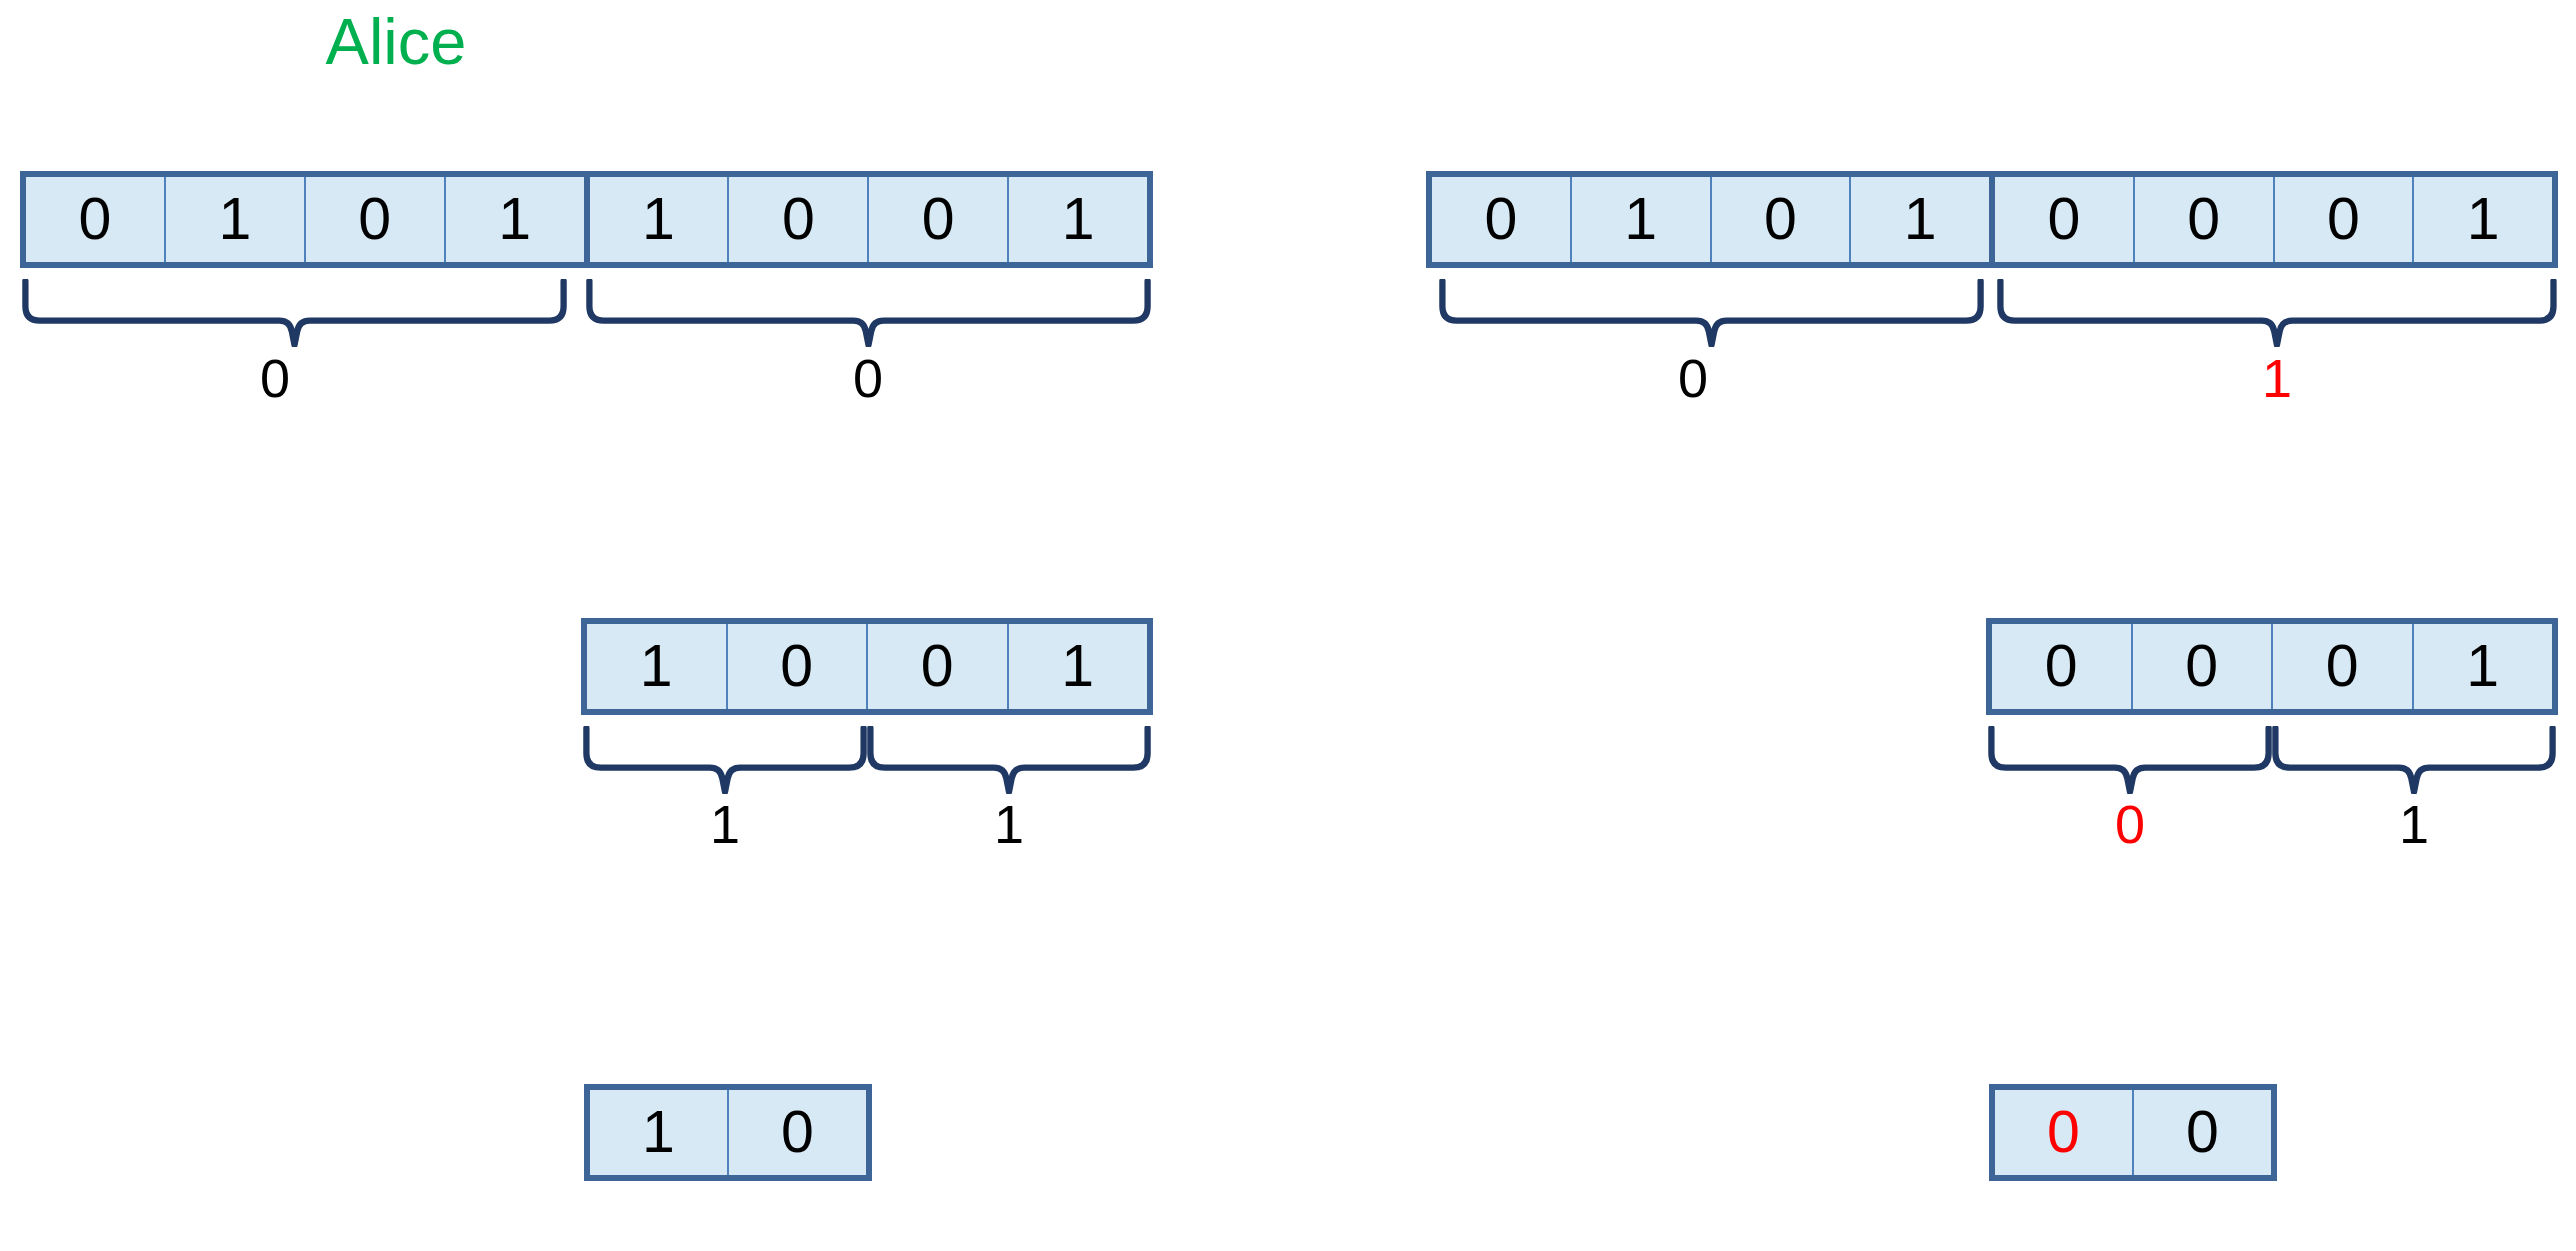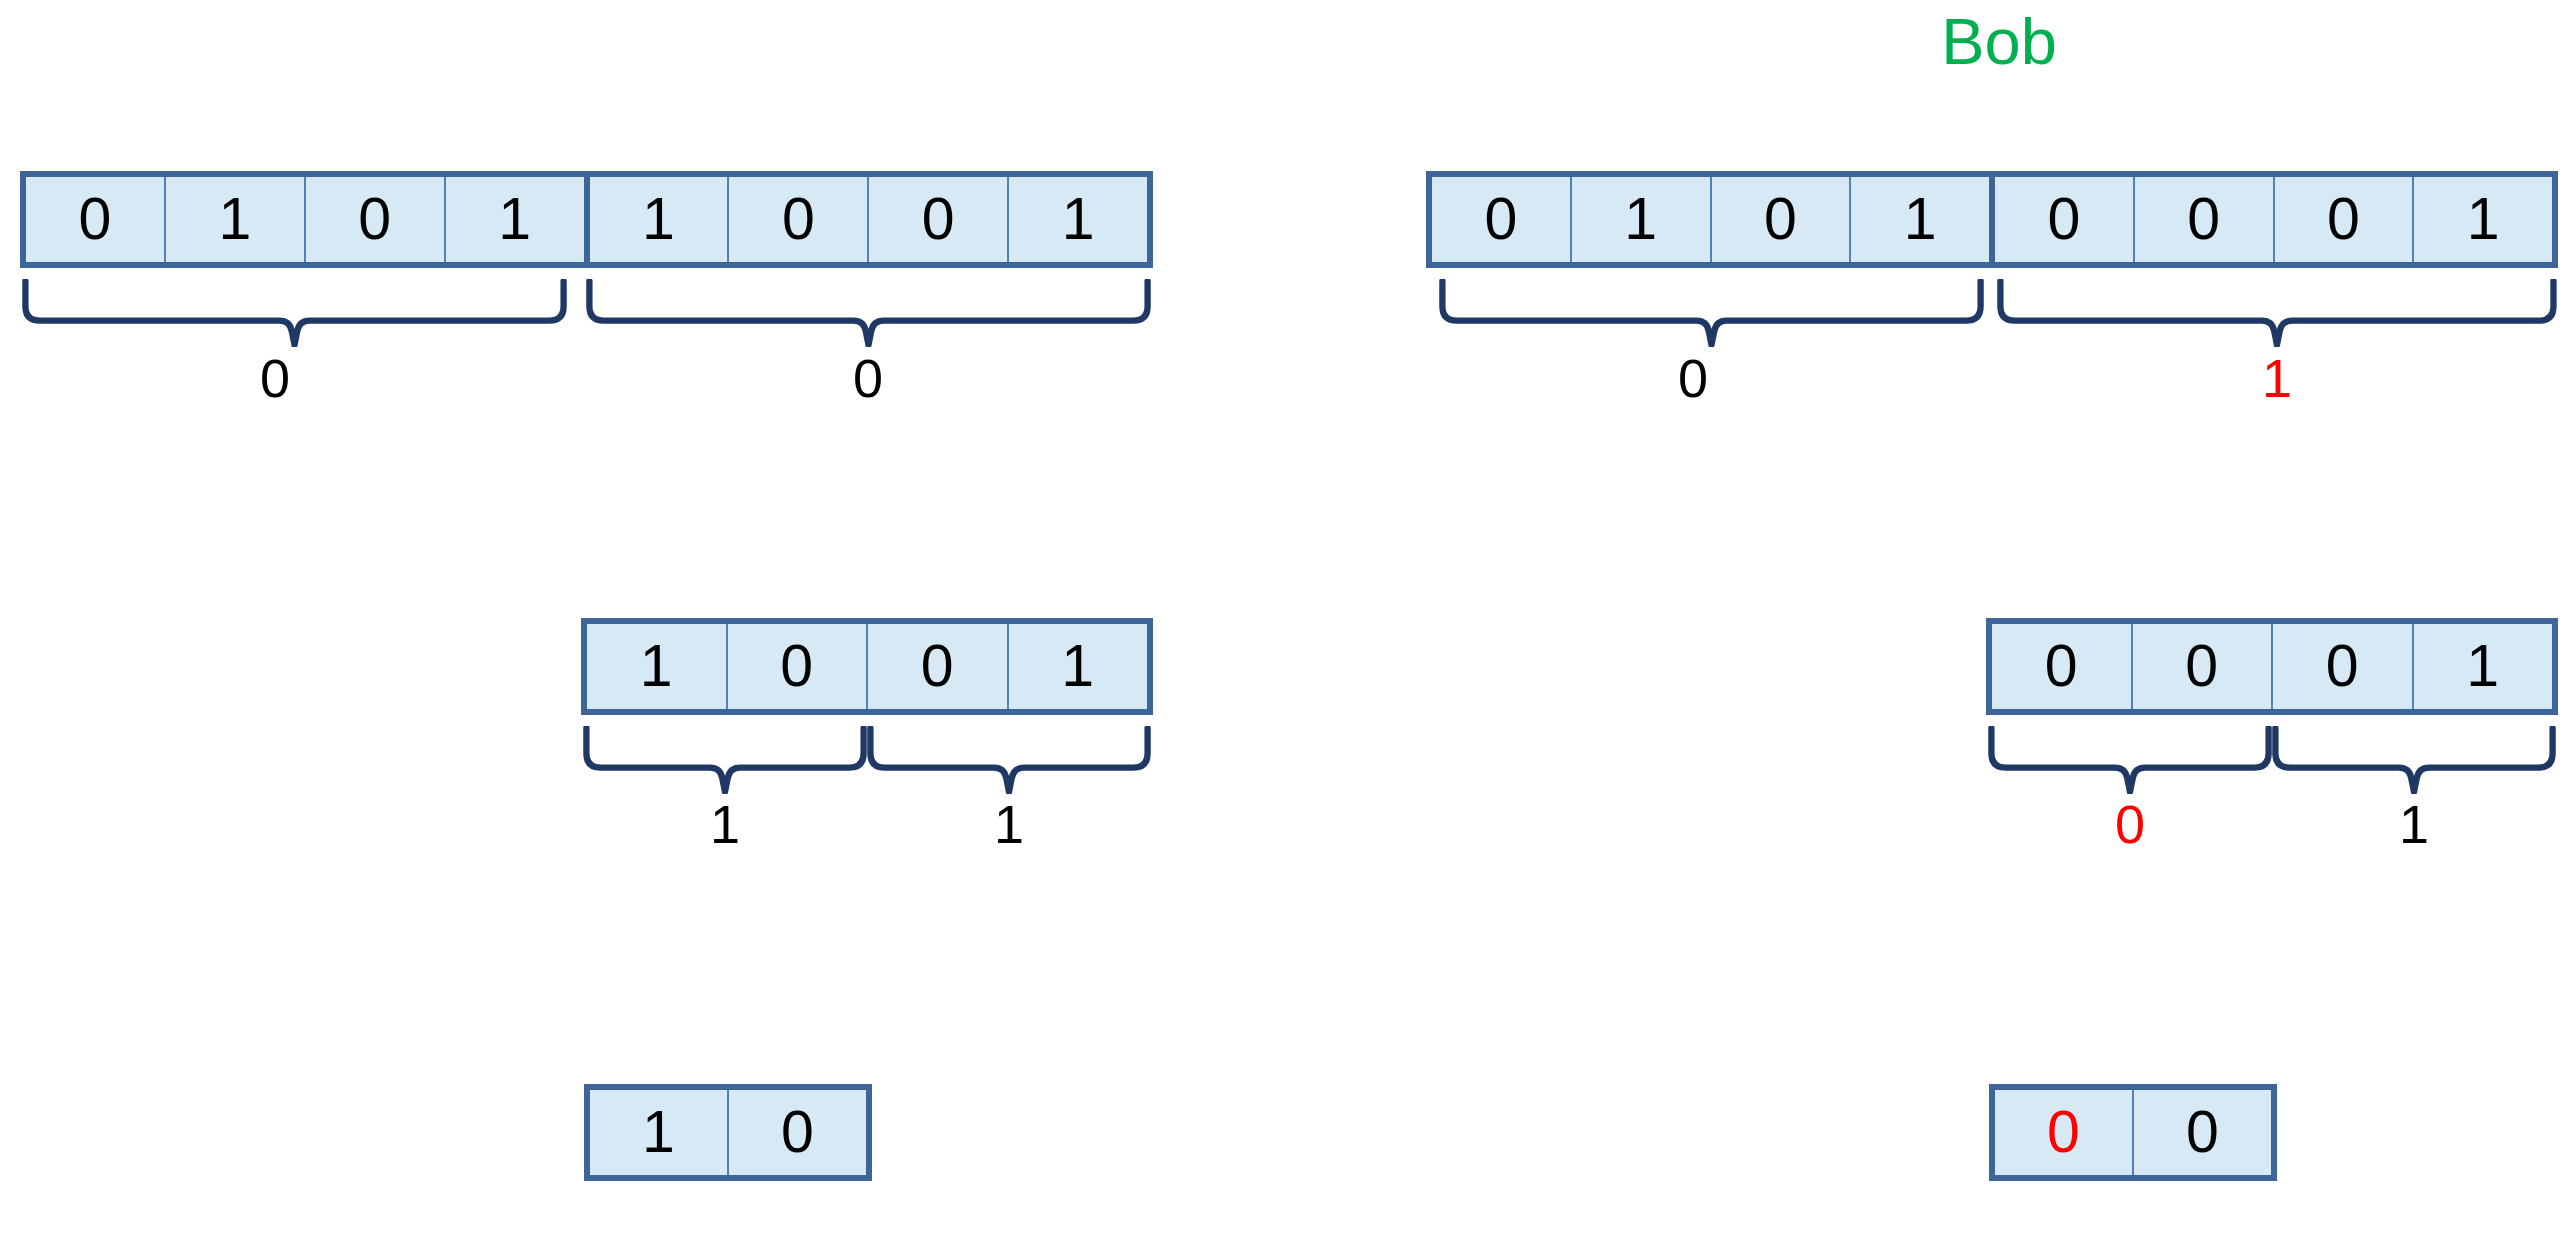--- a/index.html
+++ b/index.html
@@ -69,20 +69,21 @@
     text-align: center;
     white-space: nowrap;
   }
   .brace-label.red { color: #ff0000; }
 </style>
 </head>
 <body>
 
 <div id="stage">
 
+  <div class="party-title" style="left:162px; top:9px; width:468px;">Alice</div>
 
   <div class="strip" style="left:20px; top:171px; width:1133px; height:97px;">
     <div class="cell">0</div>
     <div class="cell">1</div>
     <div class="cell">0</div>
     <div class="cell">1</div>
     <div class="cell sep-major">1</div>
     <div class="cell">0</div>
     <div class="cell">0</div>
     <div class="cell">1</div>
@@ -121,21 +122,20 @@
       <path d="M6,2 L6,30 Q6,46 22,46 L143,46 Q155,46 157,58 L160,73 L163,58 Q165,46 177,46 L298,46 Q314,46 314,30 L314,2" fill="none" stroke="#1F3864" stroke-width="7" stroke-linecap="round" stroke-linejoin="round"></path>
     </svg>
   </div>
   <div class="brace-label" style="left:901px; top:797px; width:216px;">1</div>
 
   <div class="strip" style="left:584px; top:1084px; width:288px; height:97px;">
     <div class="cell">1</div>
     <div class="cell">0</div>
   </div>
 
-  <div class="party-title" style="left:1765px; top:9px; width:468px;">Bob</div>
 
   <div class="strip" style="left:1426px; top:171px; width:1132px; height:97px;">
     <div class="cell">0</div>
     <div class="cell">1</div>
     <div class="cell">0</div>
     <div class="cell">1</div>
     <div class="cell sep-major">0</div>
     <div class="cell">0</div>
     <div class="cell">0</div>
     <div class="cell">1</div>

